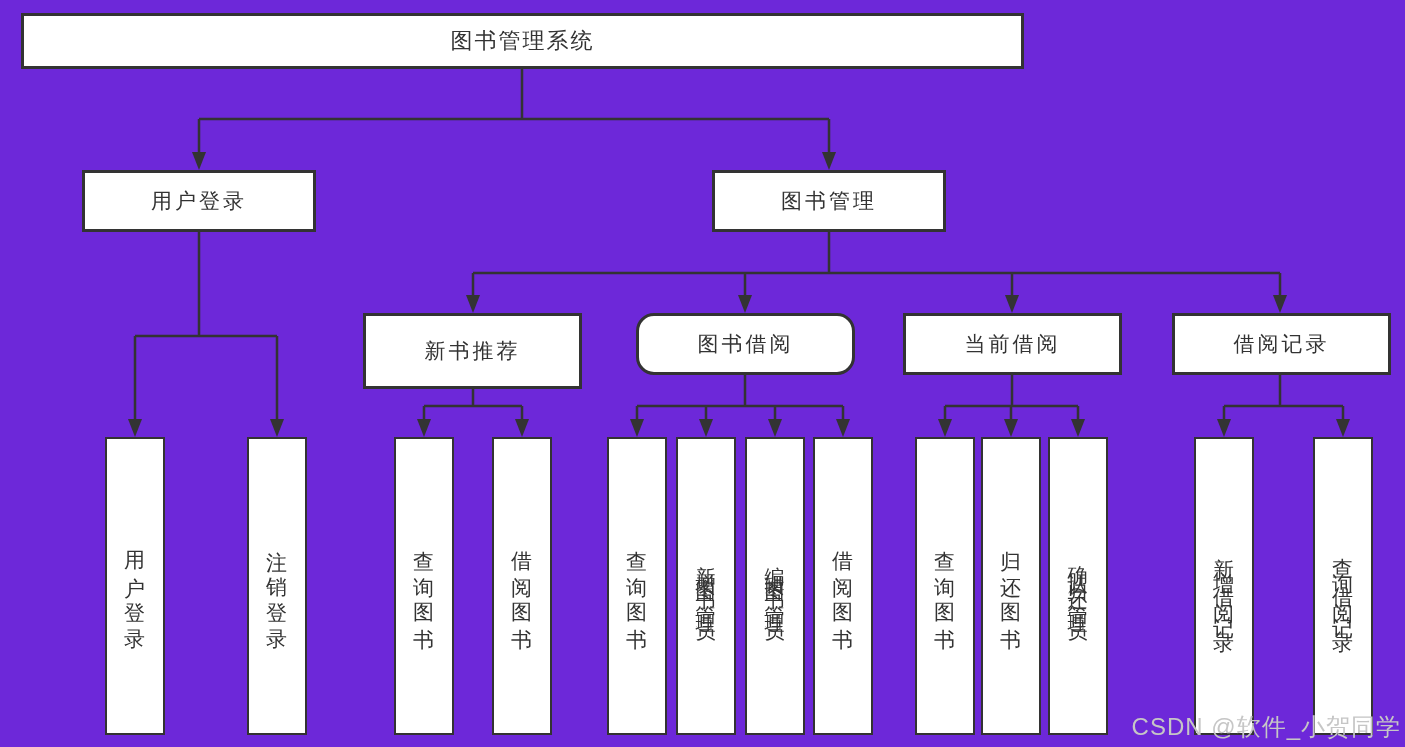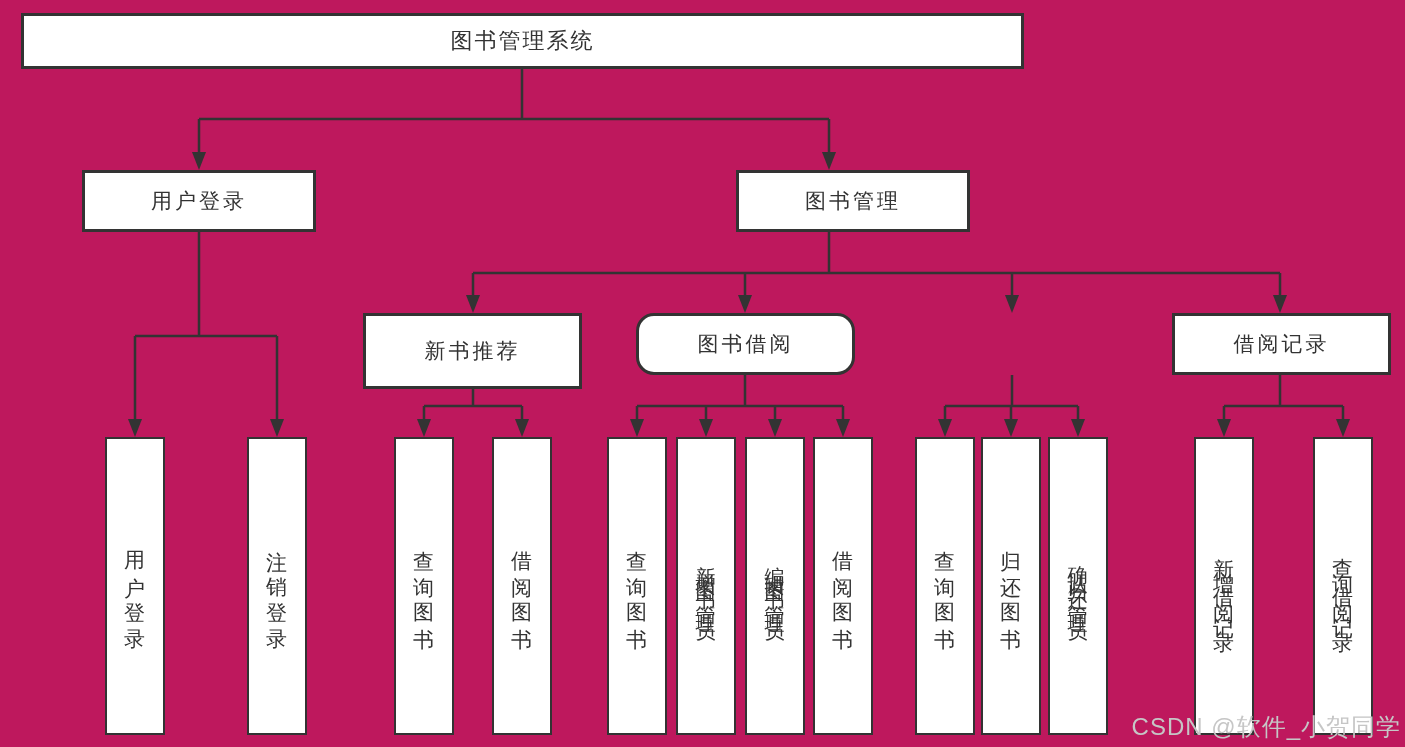--- a/index.html
+++ b/index.html
@@ -4,21 +4,21 @@
 <style>
   html, body {
     margin: 0;
     padding: 0;
     background: #ffffff;
   }
   .canvas {
     position: relative;
     width: 1405px;
     height: 747px;
-    background: #be185d;
+    background: #6d28d9;
     font-family: "Liberation Sans", sans-serif;
     color: #333333;
     overflow: hidden;
   }
   svg.connectors {
     position: absolute;
     left: 0; top: 0;
     width: 1405px;
     height: 747px;
     z-index: 1;
@@ -48,21 +48,21 @@
     line-height: 1;
   }
   .sp4 { letter-spacing: 26px; }
   .sp6 { letter-spacing: 15px; }
   .sp9 { letter-spacing: 8px; font-size: 20px; }
 
   
   #n-root        { left: 21px;  top: 13px;  width: 1003px; height: 56px; font-size: 22px; letter-spacing: 2px; }
   
   #n-user-login  { left: 82px;  top: 170px; width: 234px;  height: 62px; }
-  #n-book-mgmt   { left: 712px; top: 170px; width: 234px;  height: 62px; margin-left: 24px; }
+  #n-book-mgmt   { left: 712px; top: 170px; width: 234px;  height: 62px; }
   
   #n-new-book-rec   { left: 363px;  top: 313px; width: 219px; height: 76px; }
   #n-book-borrow    { left: 636px;  top: 313px; width: 219px; height: 62px; border-radius: 18px; }
   #n-current-borrow { left: 903px;  top: 313px; width: 219px; height: 62px; }
   #n-borrow-record  { left: 1172px; top: 313px; width: 219px; height: 62px; }
   
   #l-user-login  { left: 105px; }
   #l-logout      { left: 247px; }
   #l-rec-query   { left: 394px; }
   #l-rec-borrow  { left: 492px; }
@@ -126,20 +126,21 @@
     </g>
   </svg>
 
   <div class="box" id="n-root">图书管理系统</div>
 
   <div class="box" id="n-user-login">用户登录</div>
   <div class="box" id="n-book-mgmt">图书管理</div>
 
   <div class="box" id="n-new-book-rec">新书推荐</div>
   <div class="box" id="n-book-borrow">图书借阅</div>
+  <div class="box" id="n-current-borrow">当前借阅</div>
   <div class="box" id="n-borrow-record">借阅记录</div>
 
   <div class="box leaf" id="l-user-login">
     <span class="vtext sp4">用户登录</span>
   </div>
   <div class="box leaf" id="l-logout">
     <span class="vtext sp4">注销登录</span>
   </div>
 
   <div class="box leaf" id="l-rec-query">

